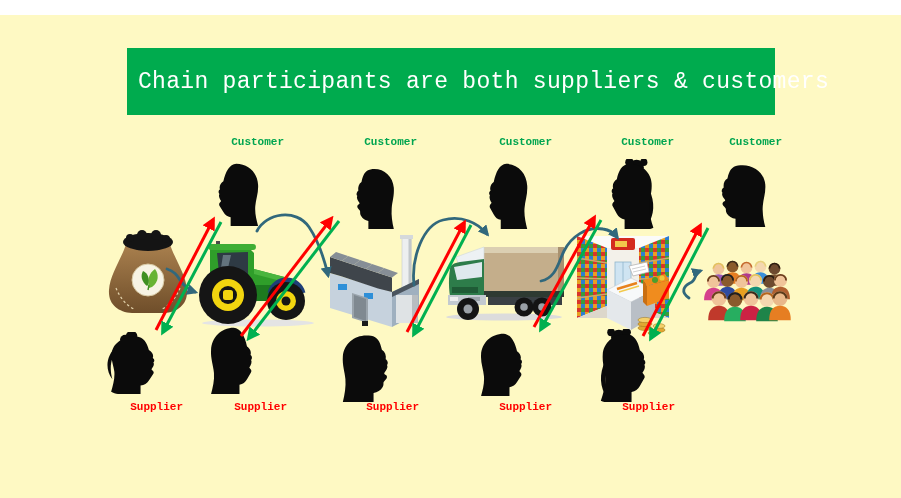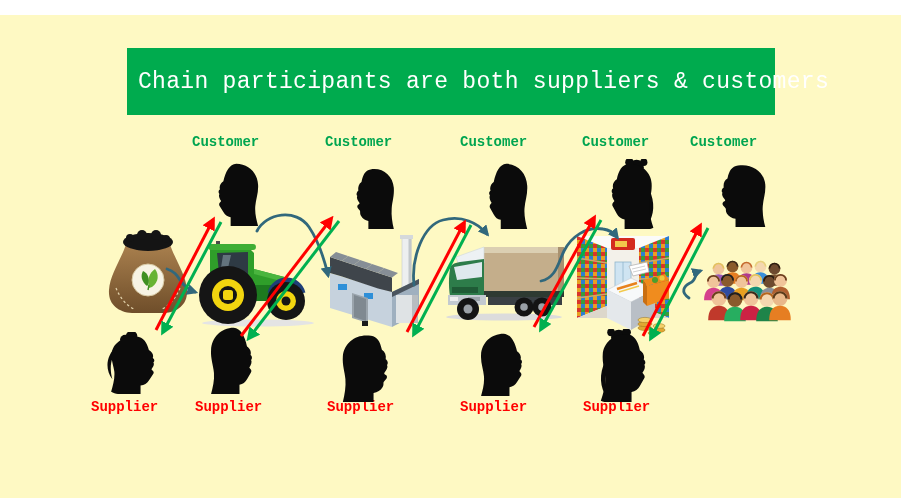--- a/index.html
+++ b/index.html
@@ -11,22 +11,22 @@
   .banner{
     position:absolute;left:127px;top:33px;width:648px;height:67px;
     background:var(--banner,#00AB4E);
     display:flex;align-items:center;
   }
   .banner-text{
     color:#ffffff;font-size:23px;font-weight:400;letter-spacing:.3px;
     padding-left:11px;white-space:nowrap;
   }
   .lbl{
-    position:absolute;width:92px;text-align:left;
-    font-size:14px;font-weight:700;line-height:15px;white-space:nowrap;
+    position:absolute;width:92px;text-align:right;
+    font-size:11px;font-weight:700;line-height:15px;white-space:nowrap;
   }
   .lbl.customer{color:var(--customer_label,#00A550);}
   .lbl.supplier{color:var(--supplier_label,#FF0000);}
   .head{position:absolute;}
   .head svg{width:100%;height:100%;display:block;}
   .head .sil{fill:#0b0b0b;}
   .head.flip svg{transform:scaleX(-1);}
   .icon{position:absolute;}
   .icon svg{width:100%;height:100%;display:block;}
   .overlay{position:absolute;left:0;top:0;width:901px;height:498px;pointer-events:none;}

